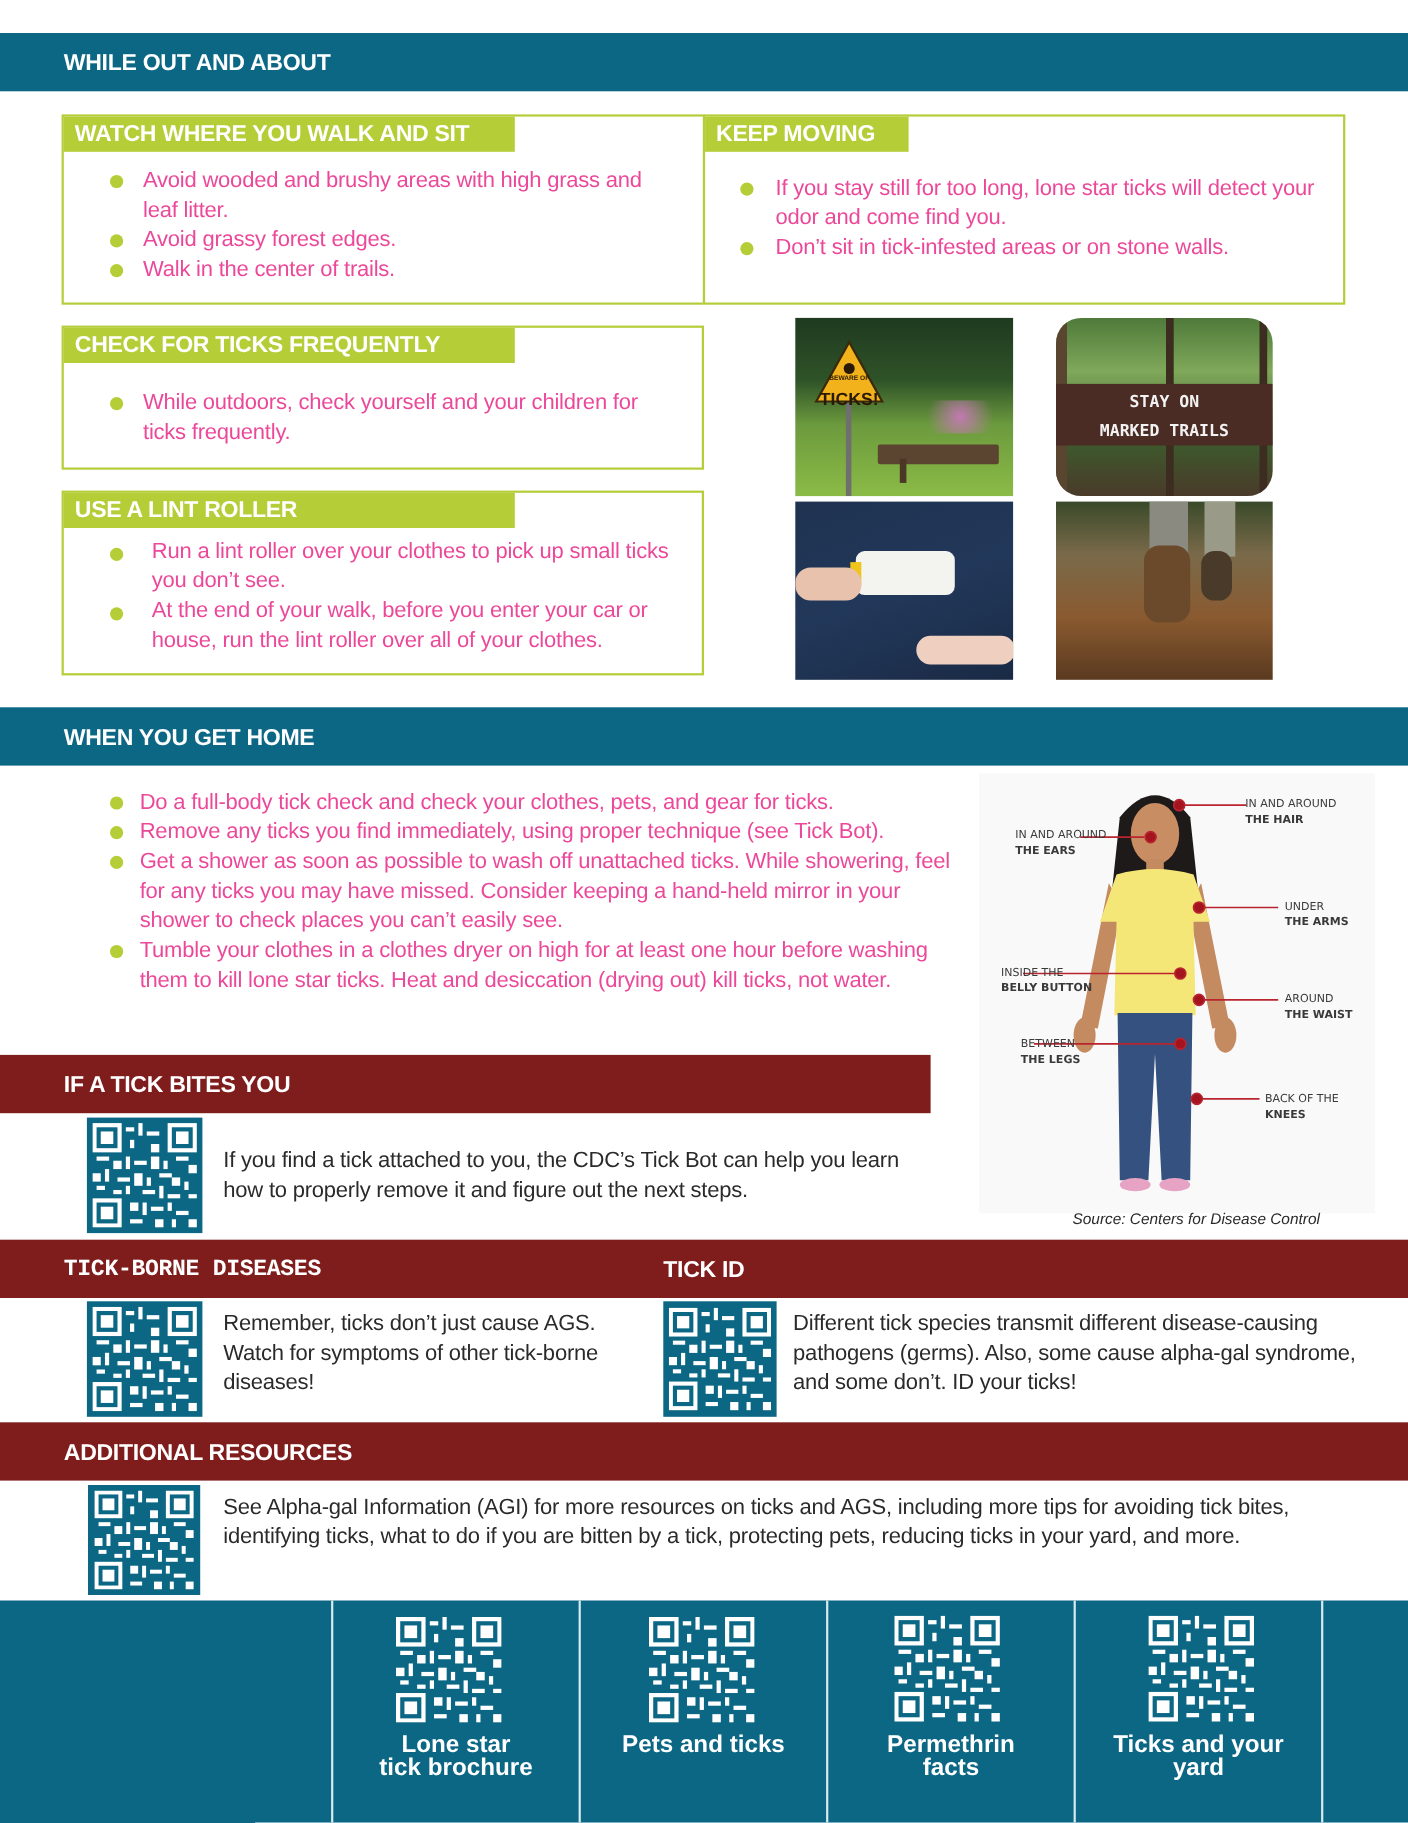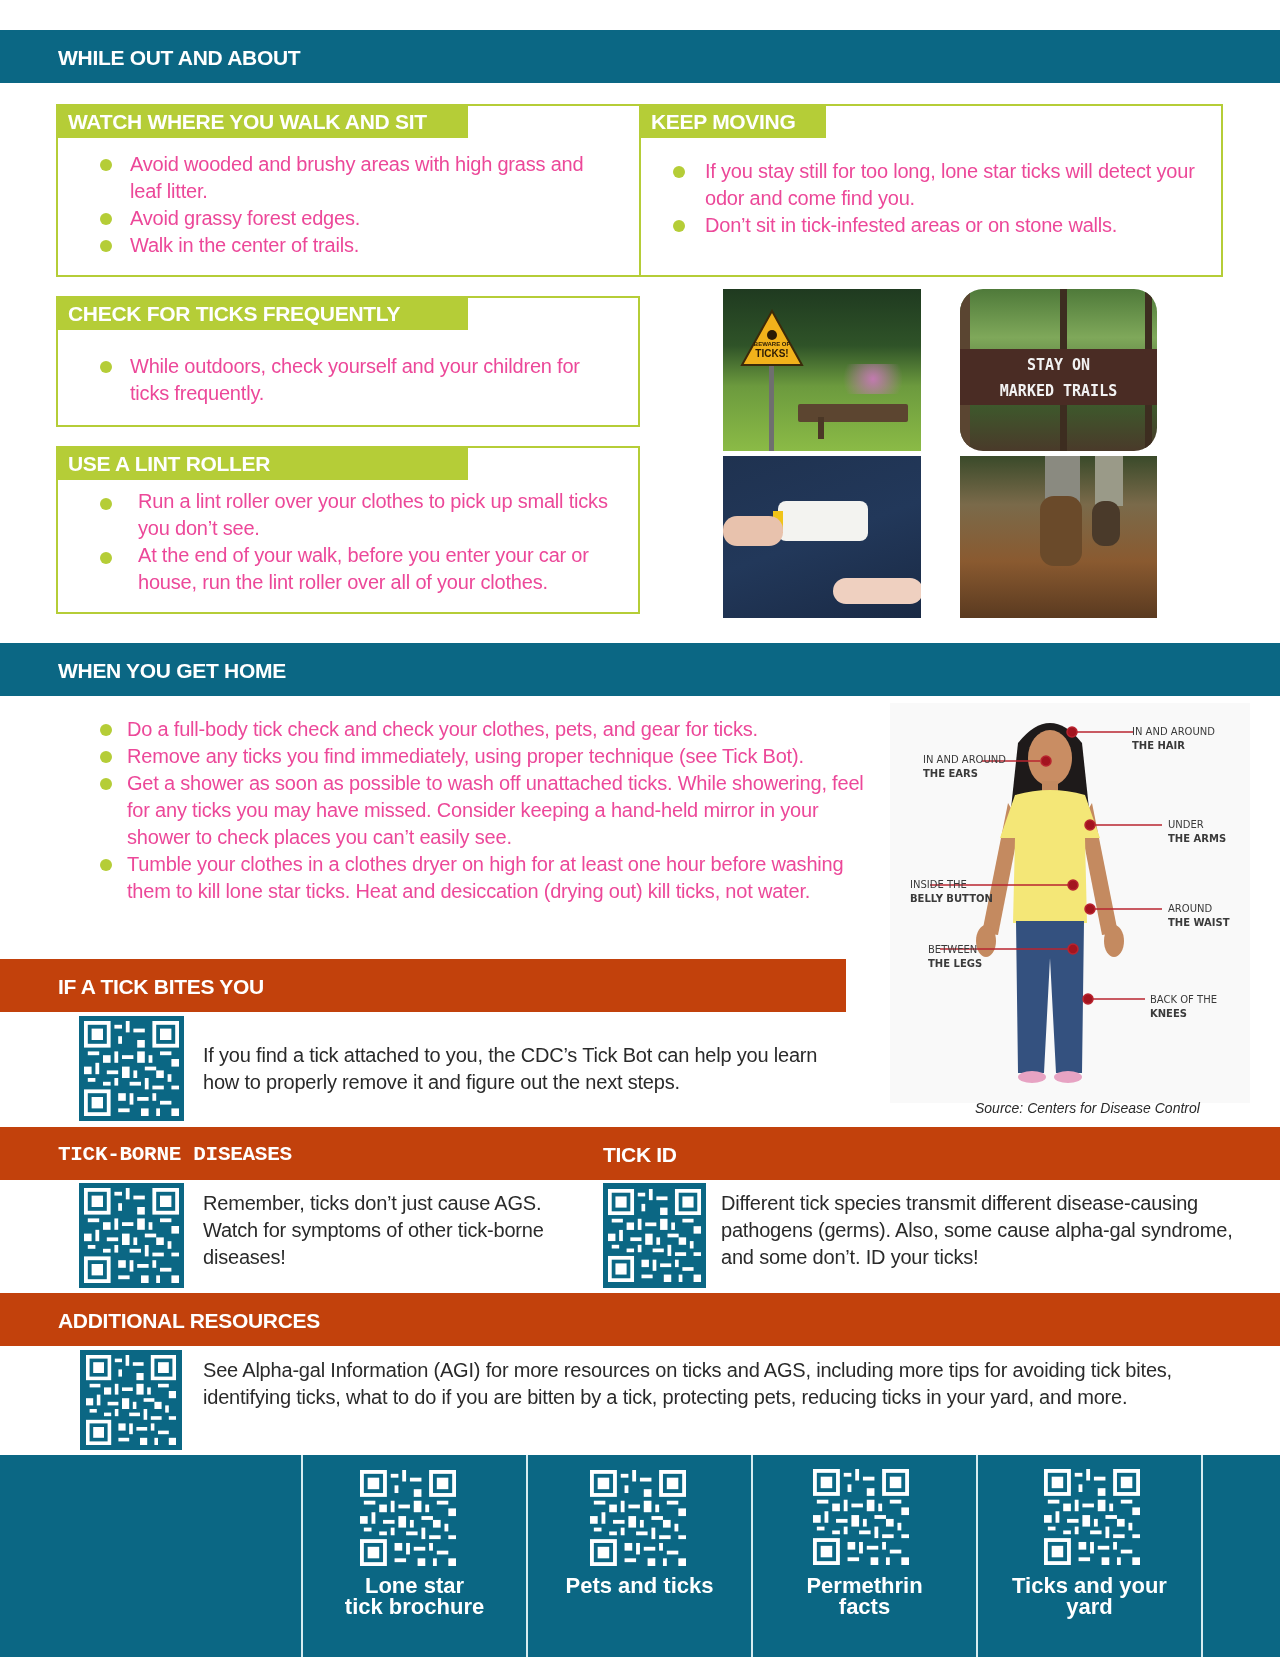--- a/index.html
+++ b/index.html
@@ -1,21 +1,21 @@
 <!DOCTYPE html>
 <html><head>
 <meta charset="utf-8">
 <style>
   * { box-sizing: border-box; margin: 0; padding: 0; }
   html, body { width: 1280px; height: 1657px; background: #ffffff; overflow: hidden; }
   body { position: relative; font-family: "Liberation Sans", "DejaVu Sans", sans-serif; color: #2a2a2a; }
   .abs { position: absolute; }
 
   .band-blue { background: #0b6784; color: #fff; }
-  .band-green { background: #c2410c; color: #fff; }
+  .band-green { background: #7f1d1d; color: #fff; }
   .band-title { font-weight: bold; font-size: 21px; letter-spacing: -0.3px; }
 
   .box { border: 2px solid #b5cd37; background: #fff; }
   .box-head { position: absolute; left: 0; top: 0; background: #b5cd37; color: #fff; font-weight: bold; font-size: 21px; letter-spacing: -0.3px; padding: 4px 10px 0 10px; height: 32px; }
 
   ul.bullets { list-style: none; }
   ul.bullets li { position: relative; font-size: 20px; line-height: 27px; color: #ec4899; letter-spacing: -0.2px; }
   ul.bullets li .dot { position: absolute; width: 12px; height: 12px; border-radius: 50%; background: #b5cd37; top: 8px; }
 
   .photo { position: absolute; overflow: hidden; }
@@ -71,21 +71,21 @@
   <div class="abs" style="left:110px;top:75px;width:80px;height:30px;background:radial-gradient(circle,#c27ab0 0%,rgba(194,122,176,0) 70%);"></div>
   <div class="abs" style="left:75px;top:115px;width:110px;height:18px;background:#5c4530;border-radius:2px;"></div>
   <div class="abs" style="left:95px;top:128px;width:6px;height:22px;background:#4b3726;"></div>
   <div class="abs" style="left:46px;top:70px;width:5px;height:92px;background:#6f6f6f;"></div>
   <svg class="abs" style="left:17px;top:20px;" width="64" height="58" viewBox="0 0 64 58">
     <polygon points="32,2 62,56 2,56" fill="#f2b21b" stroke="#3b2a0a" stroke-width="2"></polygon>
     <circle cx="32" cy="26" r="5" fill="#2a1a05"></circle>
   </svg>
   <div class="abs" style="left:17px;top:52px;width:64px;text-align:center;color:#2a1a05;font-weight:bold;">
     <div style="font-size:6px;line-height:7px;">BEWARE OF</div>
-    <div style="font-size:10px;line-height:12px;">TICKS!</div>
+    <div style="font-size:16px;line-height:12px;margin-top:10px;">TICKS!</div>
   </div>
 </div>
 
 <div class="photo" style="left:960px;top:289px;width:197px;height:162px;background:linear-gradient(180deg,#4f7a3a 0%,#7fa85a 30%,#3d5a2c 70%,#4a3a2a 100%);border-radius:23px;">
   <div class="abs" style="left:0;top:0;width:10px;height:162px;background:#5a4531;"></div>
   <div class="abs" style="left:100px;top:0;width:7px;height:162px;background:#3d2d20;"></div>
   <div class="abs" style="left:185px;top:0;width:7px;height:162px;background:#3d2d20;"></div>
   <div class="abs" style="left:0;top:60px;width:197px;height:56px;background:#4a2c24;color:#f2f2f2;font-family:'DejaVu Sans Mono',monospace;font-weight:bold;font-size:15px;line-height:26px;text-align:center;padding-top:3px;">
     <div>STAY ON</div>
     <div>MARKED TRAILS</div>

